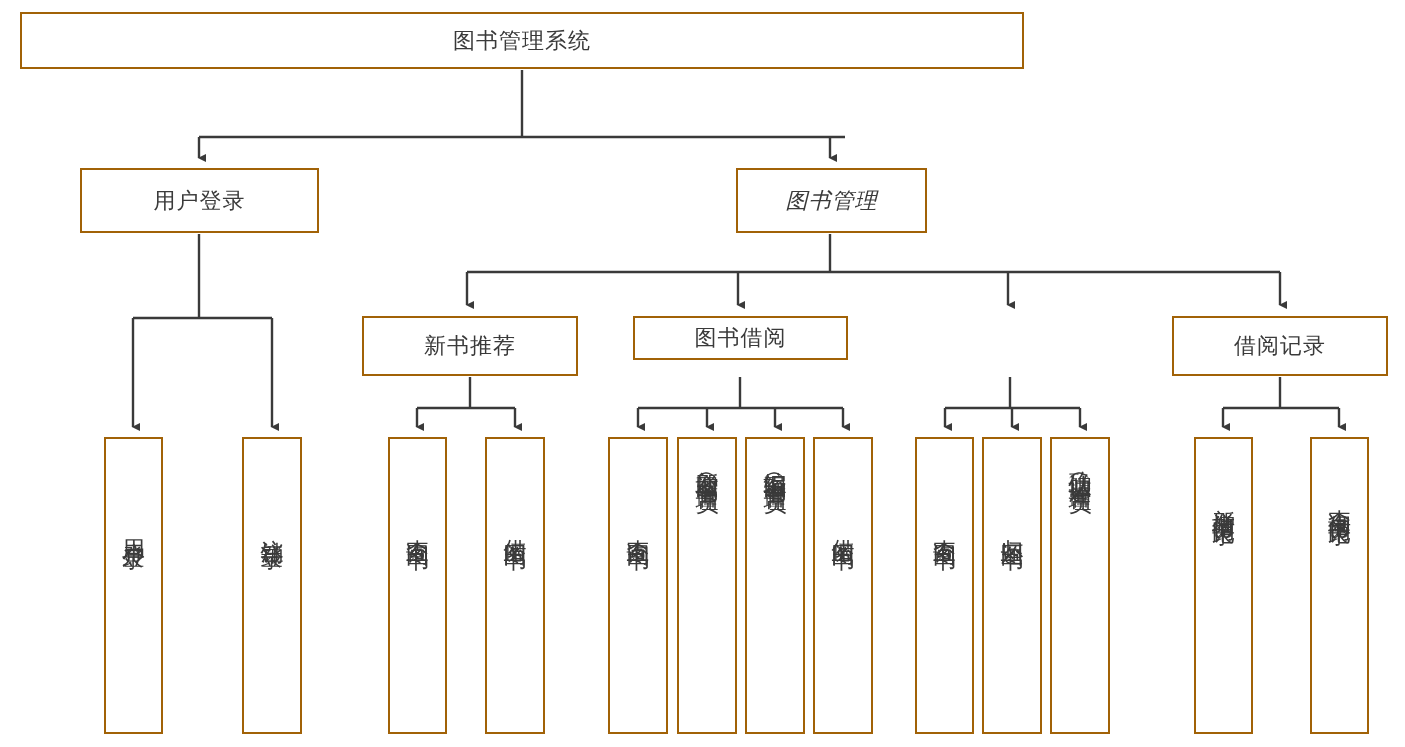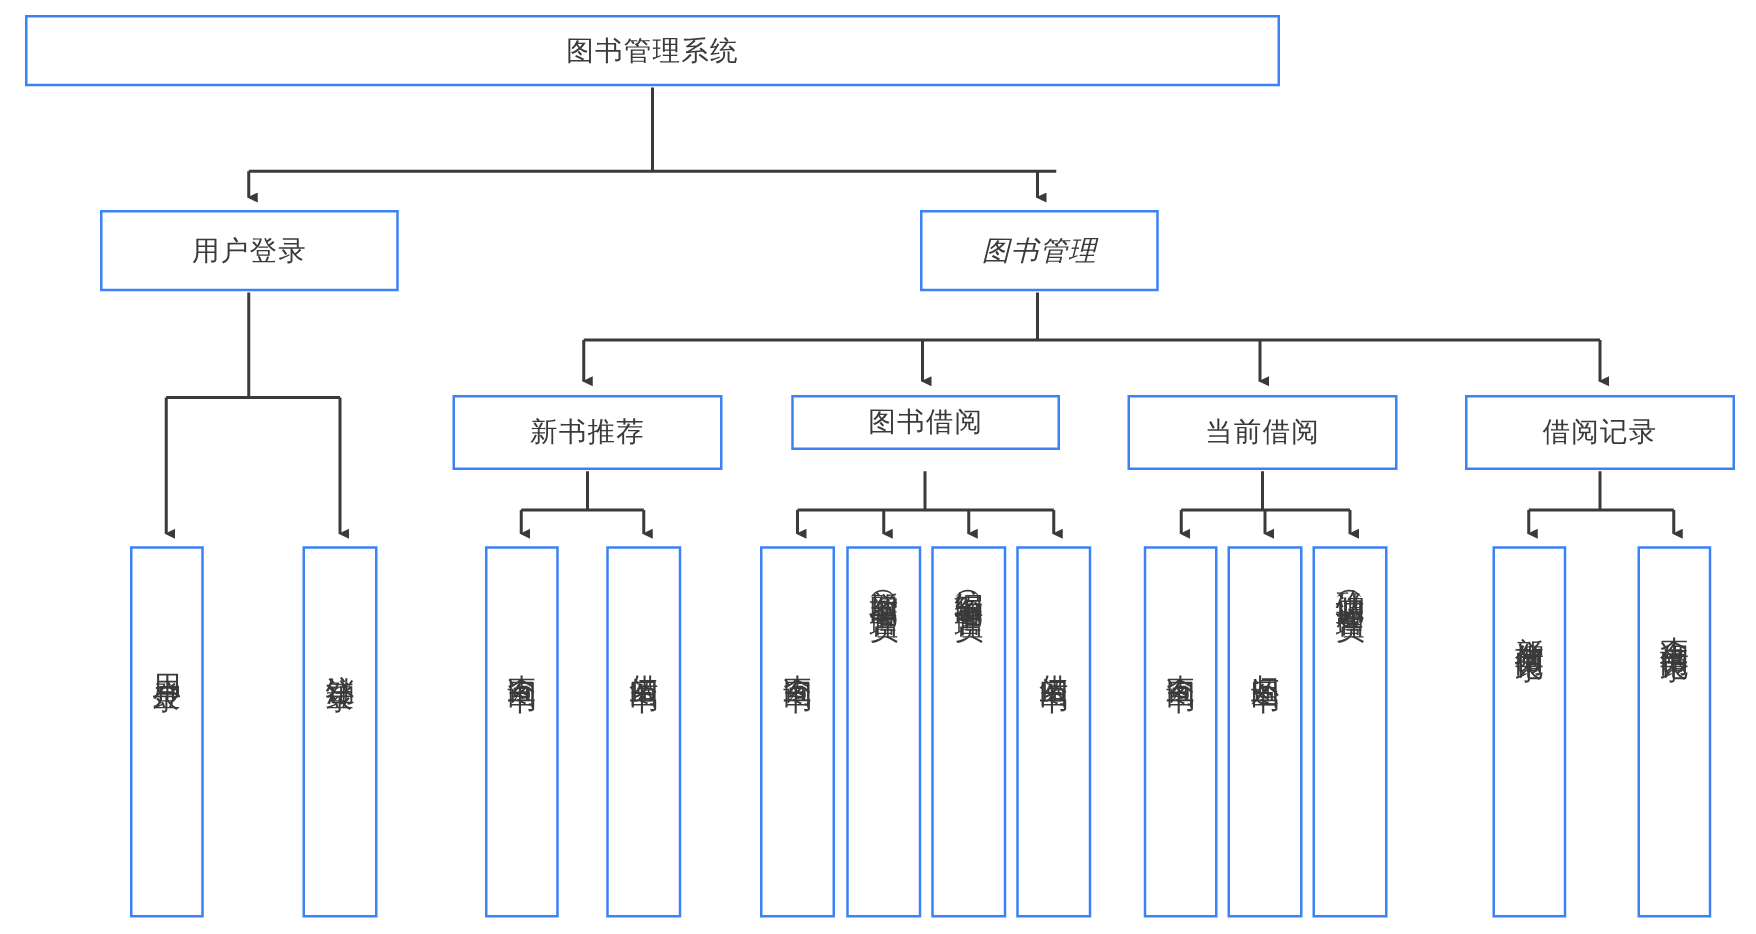--- a/index.html
+++ b/index.html
@@ -23,21 +23,21 @@
     left: 0;
     top: 0;
     width: 1405px;
     height: 747px;
     pointer-events: none;
   }
   .node {
     position: absolute;
     box-sizing: border-box;
     background: #ffffff;
-    border: 2px solid #3b82f6;
+    border: 2px solid #a16207;
     display: flex;
     align-items: center;
     justify-content: center;
     color: #3a3a3a;
     line-height: 1.18;
     z-index: 2;
   }
   .node.horizontal {
     font-size: 22px;
     letter-spacing: 1px;
@@ -140,23 +140,20 @@
   </div>
 
   <div class="node horizontal" style="left:362px; top:316px; width:216px; height:60px;">
     <span class="node-label">新书推荐</span>
   </div>
 
   <div class="node horizontal" style="left:633px; top:316px; width:215px; height:44px;">
     <span class="node-label">图书借阅</span>
   </div>
 
-  <div class="node horizontal" style="left:902px; top:316px; width:216px; height:60px;">
-    <span class="node-label">当前借阅</span>
-  </div>
 
   <div class="node horizontal" style="left:1172px; top:316px; width:216px; height:60px;">
     <span class="node-label">借阅记录</span>
   </div>
 
   <div class="node vertical pad-xl" style="left:104px; top:437px; width:59px; height:297px;">
     <span class="node-label">用户登录</span>
   </div>
 
   <div class="node vertical pad-xl" style="left:242px; top:437px; width:60px; height:297px;">

